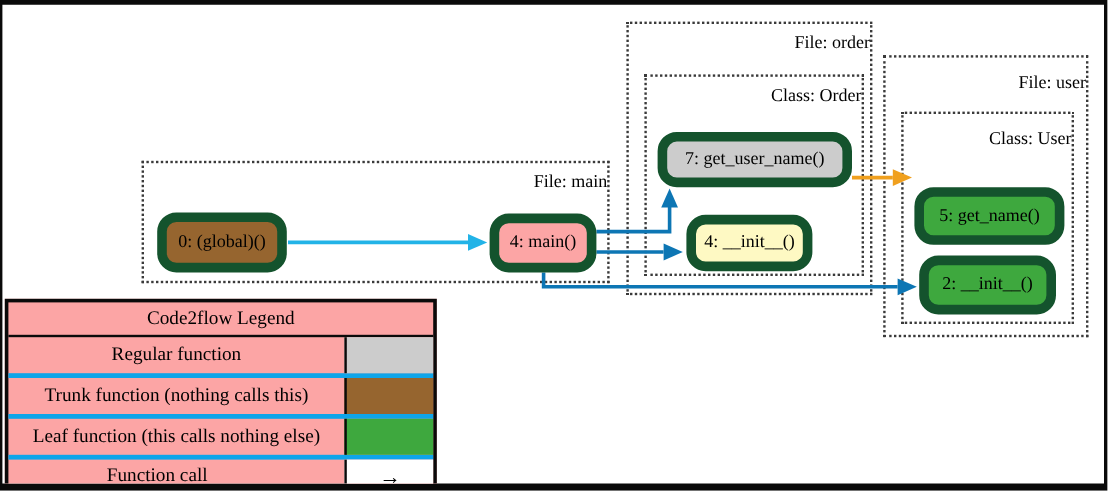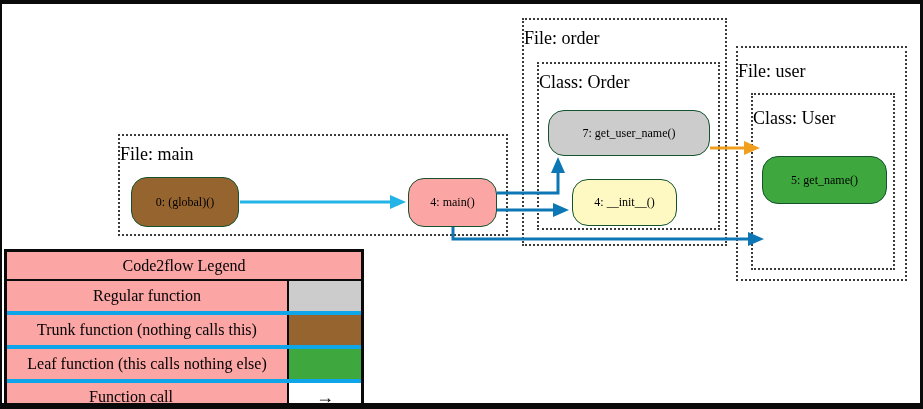--- a/index.html
+++ b/index.html
@@ -15,35 +15,35 @@
     color:#000;
   }
   .canvas{position:absolute;left:-2px;top:-4px;width:923px;height:409px;}
   .cluster{
     position:absolute;
     border:2px dotted #3a3a3a;
     box-sizing:border-box;
     z-index:1;
   }
   .cluster-title{
-    text-align:left;
-    font-size:18px;
+    text-align:right;
+    font-size:15px;
     padding-top:8px;
     white-space:nowrap;
   }
   .cluster-title.pad-lg{padding-top:13px;}
   .edges{position:absolute;left:0;top:0;z-index:2;}
   .edges polyline{fill:none;stroke-width:3;}
   .node{
     position:absolute;
     box-sizing:border-box;
-    border:1px solid #14532d;
+    border:8px solid #14532d;
     border-radius:16px;
     display:flex;align-items:center;justify-content:center;
-    font-size:12px;
+    font-size:15px;
     z-index:3;
     white-space:nowrap;
   }
   .legend{
     position:absolute;
     left:4px;top:249px;width:360px;
     box-sizing:border-box;
     border:3px solid #0a0a0a;
     background:#fca5a5;
     z-index:4;
@@ -128,20 +128,23 @@
     </div>
 
     <div class="node" style="left: 572px; top: 179px; width: 105px; height: 47px; background-color: #fef9c3;">
       <span>4: __init__()</span>
     </div>
 
     <div class="node" style="left: 762px; top: 156px; width: 125px; height: 48px; background-color: rgb(62, 168, 62);">
       <span>5: get_name()</span>
     </div>
 
+    <div class="node" style="left: 766px; top: 213px; width: 114px; height: 49px; background-color: rgb(62, 168, 62);">
+      <span>2: __init__()</span>
+    </div>
 
     <div class="legend">
       <div class="legend-header">Code2flow Legend</div>
 
       <div class="legend-row">
         <div class="legend-label">Regular function</div>
         <div class="legend-swatch" style="background-color: rgb(204, 204, 204);"></div>
       </div>
 
       <div class="legend-row">

